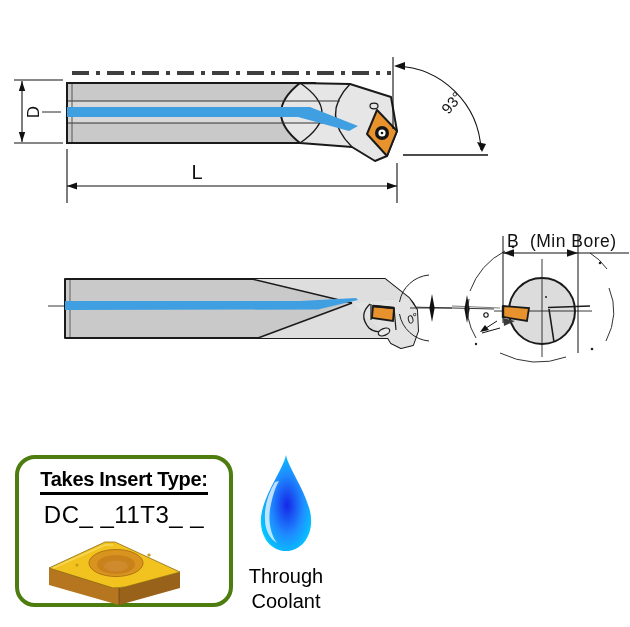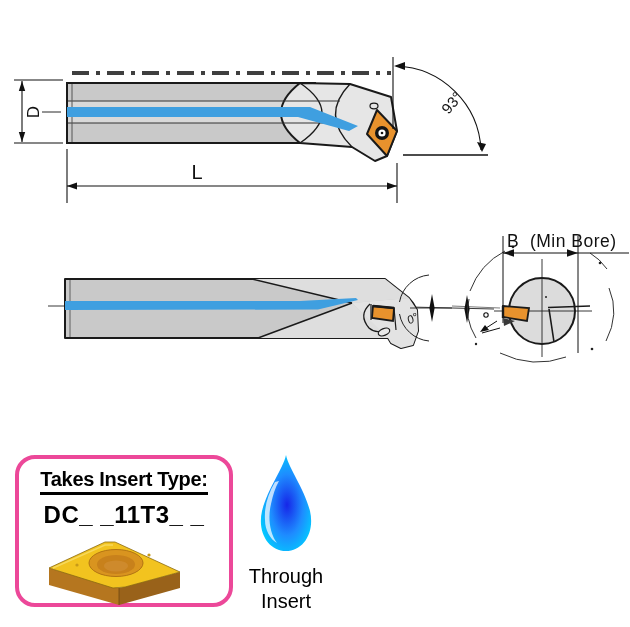--- a/index.html
+++ b/index.html
@@ -1,25 +1,25 @@
 <!DOCTYPE html>
 <html><head>
 <meta charset="utf-8">
 <style>
   html,body{margin:0;padding:0;background:#fff;}
   .canvas{position:relative;width:630px;height:627px;background:#ffffff;overflow:hidden;
           font-family:"Liberation Sans",sans-serif;}
   .drawing-svg{position:absolute;left:0;top:0;}
   .cad{font-family:"Liberation Sans",sans-serif;fill:#111;}
   .insert-box{position:absolute;left:15px;top:455px;width:218px;height:152px;
-              box-sizing:border-box;border:4px solid #ec4899;border-radius:20px;background:#fff;}
+              box-sizing:border-box;border:4px solid #4d7c0f;border-radius:20px;background:#fff;}
   .insert-title-wrap{text-align:center;margin-top:9px;}
   .insert-title{display:inline-block;font-weight:bold;font-size:20px;color:#000;
                 border-bottom:3px solid #000;padding-bottom:1px;letter-spacing:-0.3px;}
-  .insert-code{display:block;text-align:center;margin-top:6px;font-weight:bold;
+  .insert-code{display:block;text-align:center;margin-top:6px;font-weight:normal;
                font-size:24px;color:#000;letter-spacing:0.5px;white-space:pre;}
   .insert-svg{position:absolute;left:20px;top:76px;}
   .coolant{position:absolute;left:238px;top:452px;width:96px;text-align:center;}
   .coolant svg{display:block;margin:0 auto;}
   .coolant-label{font-weight:normal;font-size:20px;line-height:25px;color:#000;margin-top:4px;}
 </style>
 </head>
 <body>
 
 <div class="canvas">
@@ -173,17 +173,17 @@
           <stop offset="0%" stop-color="#1626E8"></stop>
           <stop offset="55%" stop-color="#1E8CFF"></stop>
           <stop offset="100%" stop-color="#00D0FF"></stop>
         </radialGradient>
       </defs>
       <path d="M33,3 C30,17 15,36 9,59 C4,81 16,99 33,99 C50,99 62,81 57,59 C51,36 36,17 33,3 Z" fill="url(#dropGrad)"></path>
       <path d="M22,30 C15,42 11,55 12,68 C12,78 17,87 24,91 C16,80 15,64 18,52 C20,43 22,36 26,29 Z" fill="#FFFFFF" opacity="0.72"></path>
     </svg>
     <div class="coolant-label">
       <div>Through</div>
-      <div>Insert</div>
+      <div>Coolant</div>
     </div>
   </div>
 
 </div>
 
 </body></html>

